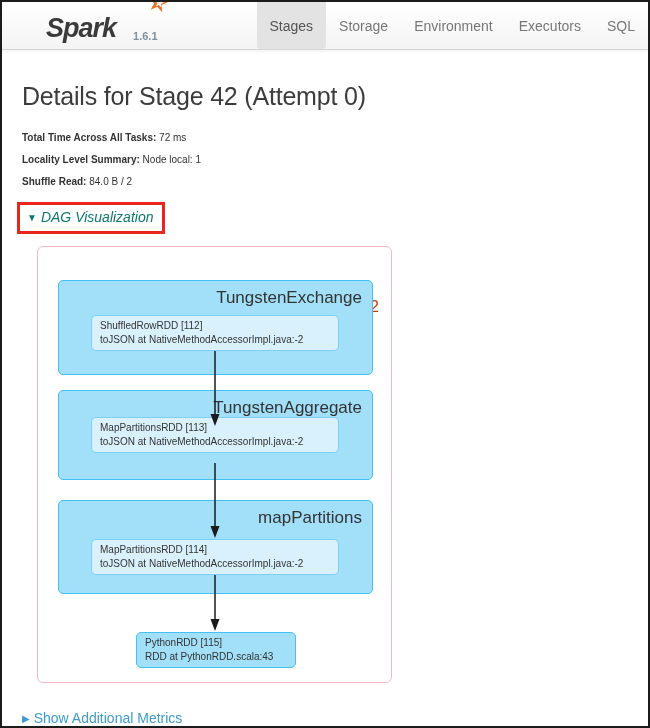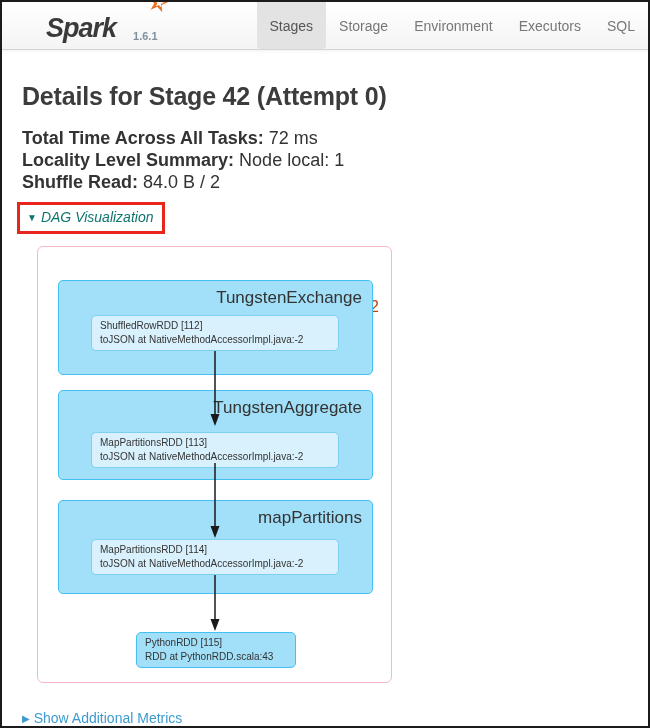--- a/index.html
+++ b/index.html
@@ -30,23 +30,23 @@
   .nav-tabs li {
     display:flex; align-items:center; padding:0 13px;
     font-size:14px; color:#777; cursor:pointer; height:100%;
   }
   .nav-tabs li.active {
     background:#e3e3e3; color:#555; border-radius:0 0 4px 4px;
   }
 
   
   .content { padding:0 20px; }
-  .page-title { margin-top:32px; font-size:25px; font-weight:bold; color:#3c3c3c; letter-spacing:-0.2px; }
+  .page-title { margin-top:32px; font-size:25px; font-weight:normal; color:#3c3c3c; letter-spacing:-0.2px; }
   .summary { margin-top:16px; }
-  .summary p { font-size:18px; line-height:22px; color:#333; }
+  .summary p { font-size:10px; line-height:22px; color:#333; }
   .summary b { font-weight:bold; }
 
   .dag-toggle-wrap {
     display:inline-block; margin-top:9px; margin-left:-5px;
     border:3px solid #e8261d; padding:3px 9px 5px 7px;
   }
   .toggle-link { font-size:14px; color:#0f766e; cursor:pointer; text-decoration:none;font-style:italic; }
   .tri { font-size:10px; display:inline-block; margin-right:4px; position:relative; top:-1px; }
 
   
@@ -64,21 +64,21 @@
   .c0 { top:33px;  height:95px; }
   .c1 { top:143px; height:90px; }
   .c2 { top:253px; height:94px; }
   .dag-node {
     position:absolute; left:53px; width:248px; min-height:34px;
     background:#d9f1fd; border:1px solid #7ed0f2; border-radius:5px;
     padding:3px 8px; font-size:10px; line-height:14px; color:#333;
     white-space:nowrap; overflow:hidden;
   }
   .n0 { top:68px; }
-  .n1 { top:185px; }
+  .n1 { top:170px; }
   .n2 { top:292px; }
   .dag-node.final {
     left:98px; top:385px; width:160px;
     background:#a2dff8; border:1px solid #44c1f2;padding-left:8px;
   }
   .edges { position:absolute; left:0; top:0; pointer-events:none; }
 
   .bottom-links { margin-top:24px; }
   .bottom-links .link-row { font-size:14px; line-height:23px; }
   .bottom-links a { color:#3e9bd1; text-decoration:none; cursor:pointer; }

